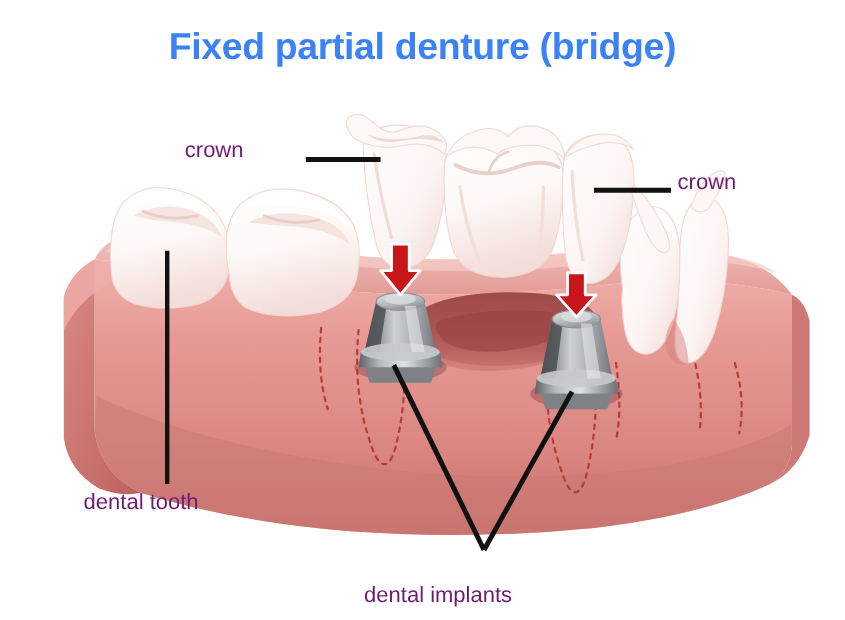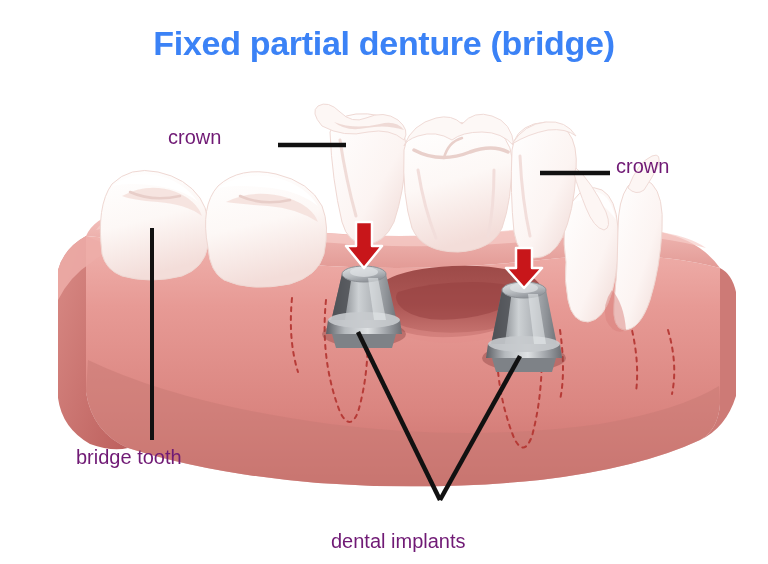--- a/index.html
+++ b/index.html
@@ -254,16 +254,16 @@
       <line x1="152" y1="228" x2="152" y2="440" stroke-width="4"></line>
       <polyline points="358,332 440,500" stroke-width="4.5"></polyline>
       <polyline points="520,356 440,500" stroke-width="4.5"></polyline>
     </g>
   </svg>
 
   <div class="title">Fixed partial denture (bridge)</div>
 
   <div class="lbl" id="label-crown-left">crown</div>
   <div class="lbl" id="label-crown-right">crown</div>
-  <div class="lbl" id="label-healthy">bridge tooth</div>
+  <div class="lbl" id="label-healthy">dental tooth</div>
   <div class="lbl" id="label-implants">dental implants</div>
 
 </div>
 
 </body></html>

